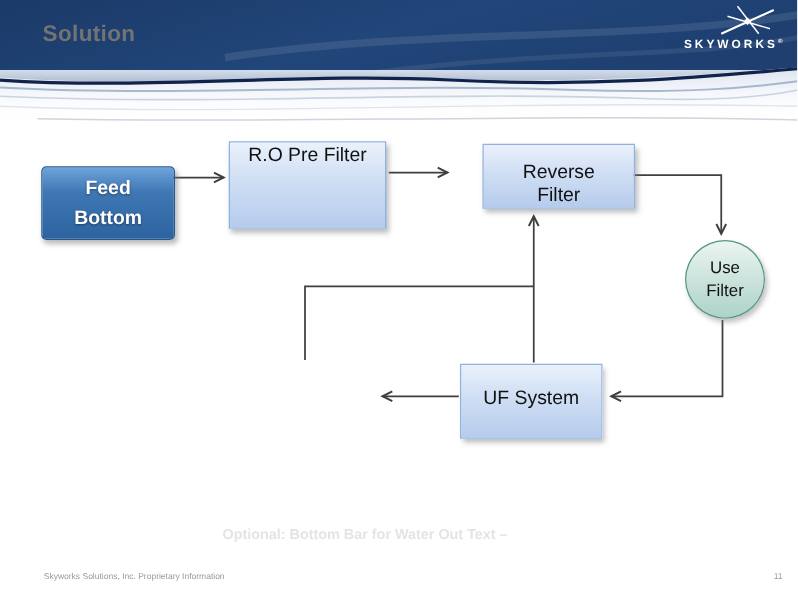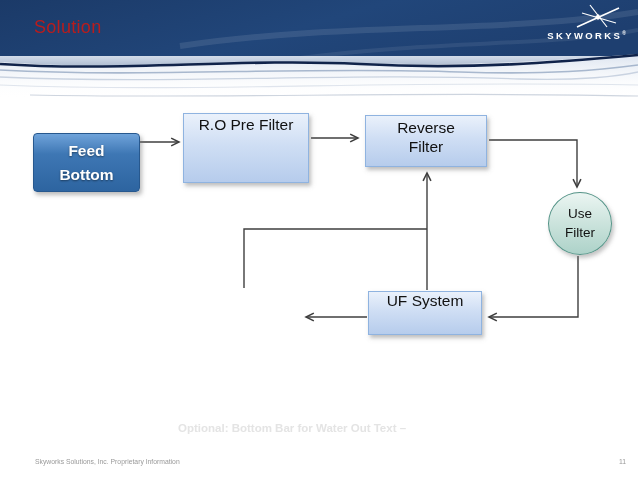--- a/index.html
+++ b/index.html
@@ -5,21 +5,21 @@
   html,body{margin:0;padding:0;background:#fff;}
   .slide{
     position:relative;width:638px;height:478px;overflow:hidden;background:#fff;
     font-family:"Liberation Sans",sans-serif;
   }
   
   .hdr{position:absolute;left:0;top:0;width:638px;height:100px;}
   .hdr svg.bg{position:absolute;left:0;top:0;}
   .title{
     position:absolute;left:34px;top:17px;margin:0;
-    color:#b91c1c;font-size:18px;font-weight:normal;letter-spacing:.3px;
+    color:#737373;font-size:18px;font-weight:bold;letter-spacing:.3px;
   }
   .brand{position:absolute;right:12px;top:4px;width:96px;text-align:right;color:#fff;}
   .brand .mark{display:block;margin:0 6px 0 auto;}
   .brand .bname{
     font-size:9.5px;font-weight:bold;letter-spacing:2.4px;line-height:10px;
     white-space:nowrap;
   }
   .brand sup{font-size:5px;letter-spacing:0;}
   
   .node{
@@ -34,22 +34,22 @@
   .n-feed{
     left:33px;top:113px;width:107px;height:59px;border-radius:4px;
     background:linear-gradient(180deg,#6FA3DA 0%,#3E77B4 35%,#2D64A0 100%);
     border:1px solid #27588E;color:#fff;font-weight:bold;
     line-height:24px;padding-top:5px;
     text-shadow:0 1px 2px rgba(0,0,0,.45);
     box-shadow:2px 3px 4px rgba(120,120,120,.5);
     margin-top:20px;
   }
   .n-prefilter{left:183px;top:113px;width:126px;height:70px;padding-top:2px;}
-  .n-ro{left:365px;top:115px;width:122px;height:52px;padding-top:2px;line-height:19px;}
-  .n-uf{left:368px;top:291px;width:114px;height:44px;padding-top:0;}
+  .n-ro{left:386px;top:115px;width:122px;height:52px;padding-top:12px;line-height:19px;}
+  .n-uf{left:368px;top:291px;width:114px;height:60px;padding-top:18px;}
   .n-use{
     left:548px;top:192px;width:64px;height:63px;border-radius:50%;
     background:linear-gradient(180deg,#EBF5F2 0%,#CBE3DC 50%,#ADD2C9 100%);
     border:1.5px solid #549387;
     font-size:13.5px;line-height:19px;padding-top:11px;
     box-shadow:2px 3px 4px rgba(120,120,120,.45);
   }
   .ln{display:block;}
   
   .connectors{position:absolute;left:0;top:0;pointer-events:none;}

